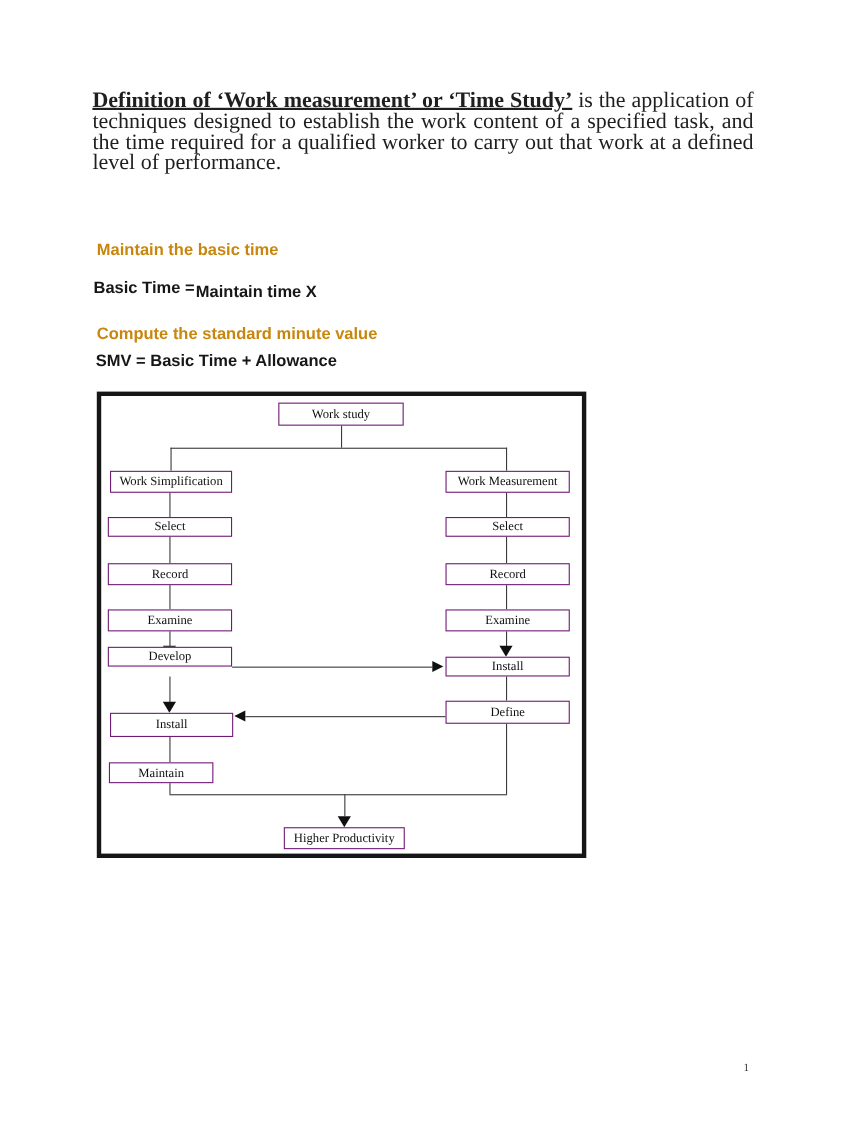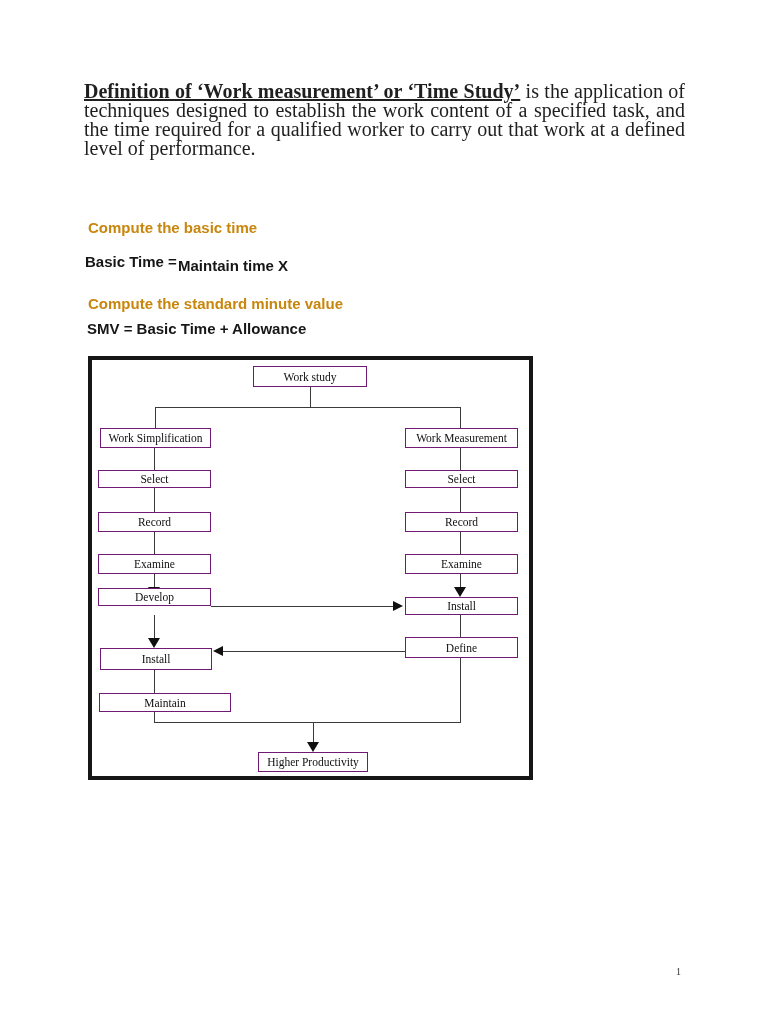--- a/index.html
+++ b/index.html
@@ -57,37 +57,37 @@
 
   
   .b-workstudy{left:161px;top:6px;width:114px;height:21px;}
   .b-worksimp{left:8px;top:68px;width:111px;height:20px;}
   .b-workmeas{left:313px;top:68px;width:113px;height:20px;}
   .b-lselect{left:6px;top:110px;width:113px;height:18px;}
   .b-lrecord{left:6px;top:152px;width:113px;height:20px;}
   .b-lexamine{left:6px;top:194px;width:113px;height:20px;}
   .b-develop{left:6px;top:228px;width:113px;height:18px;}
   .b-install{left:8px;top:288px;width:112px;height:22px;}
-  .b-maintain{left:7px;top:333px;width:132px;height:19px;}
+  .b-maintain{left:7px;top:333px;width:95px;height:19px;}
   .b-rselect{left:313px;top:110px;width:113px;height:18px;}
   .b-rrecord{left:313px;top:152px;width:113px;height:20px;}
   .b-rexamine{left:313px;top:194px;width:113px;height:20px;}
   .b-measure{left:313px;top:237px;width:113px;height:18px;}
   .b-define{left:313px;top:277px;width:113px;height:21px;}
   .b-higher{left:166px;top:392px;width:110px;height:20px;}
 </style>
 </head>
 <body>
 
 <div class="page">
 
   <p class="para1"><span class="lead">Definition of ‘Work measurement’ or ‘Time Study’</span><span> is the application of techniques designed to establish the work content of a specified task, and the time required for a qualified worker to carry out that work at a defined level of performance.</span></p>
 
 
-  <div class="h-orange h-basic">Compute the basic time</div>
+  <div class="h-orange h-basic">Maintain the basic time</div>
 
   <div class="f-sans f-lhs">Basic Time =</div>
   <div class="f-sans f-op">Maintain time X</div>
 
   <div class="h-orange h-smv">Compute the standard minute value</div>
   <div class="f-sans smv-line">SMV = Basic Time + Allowance</div>
 
   <div class="chart">
 
     <div class="fbox b-workstudy">Work study</div>

